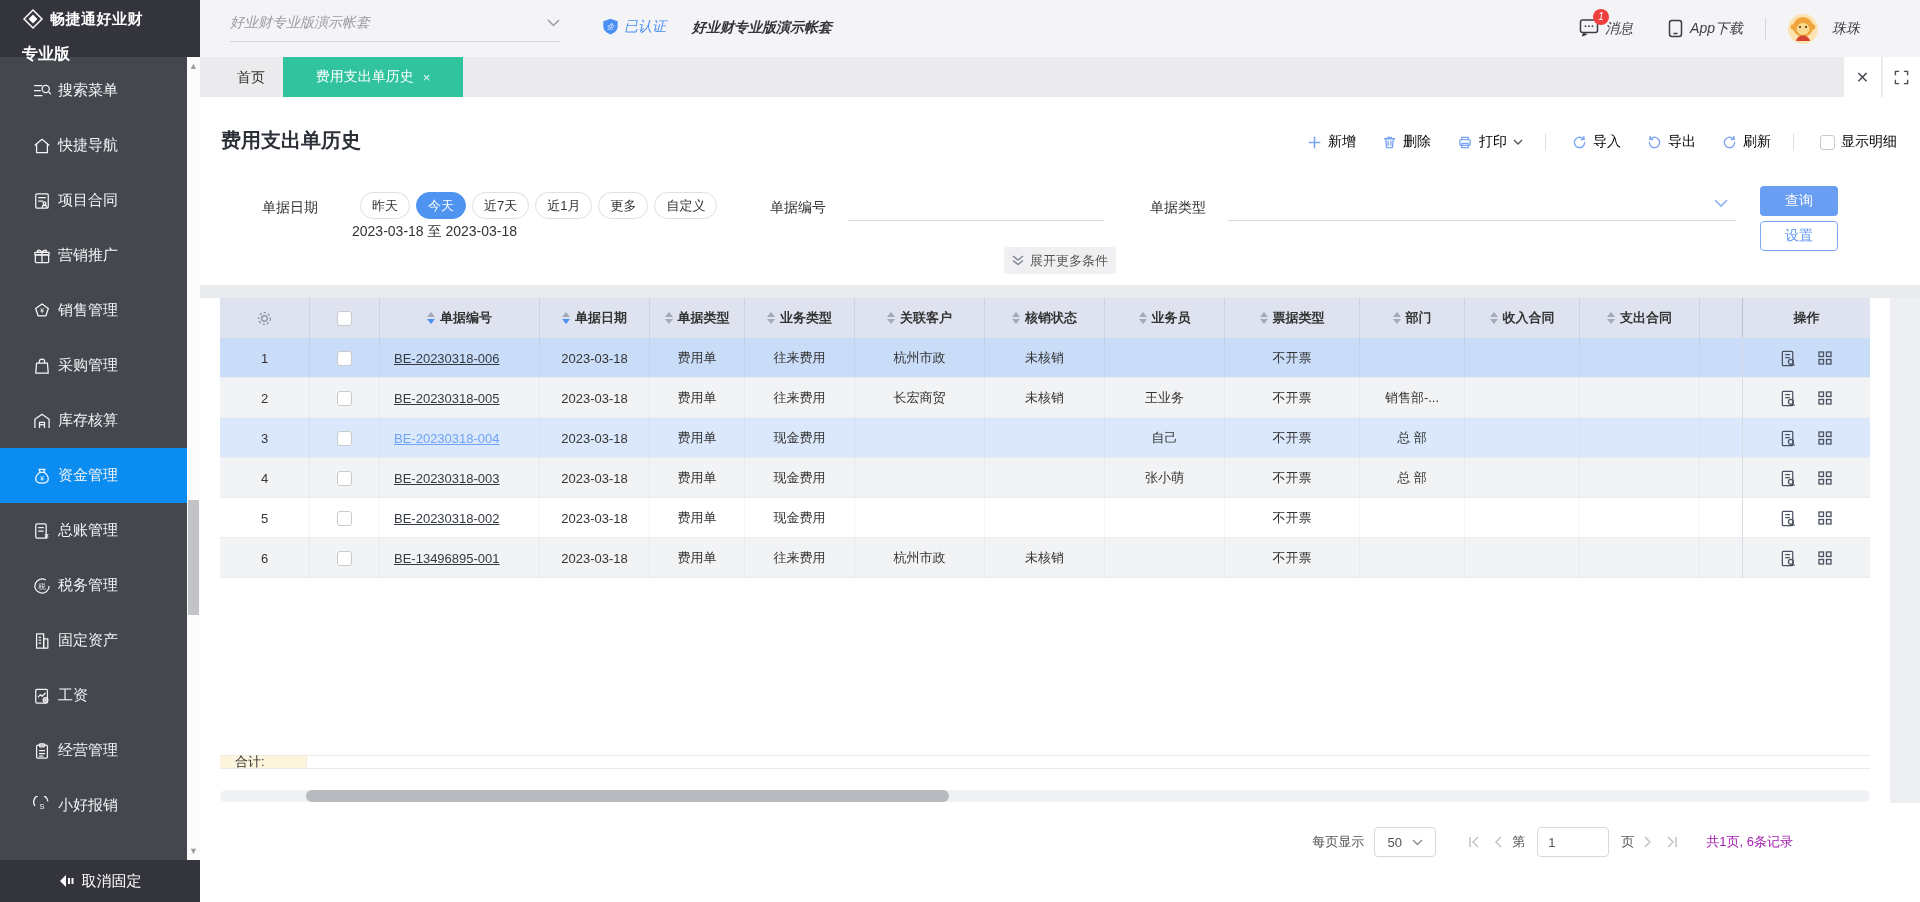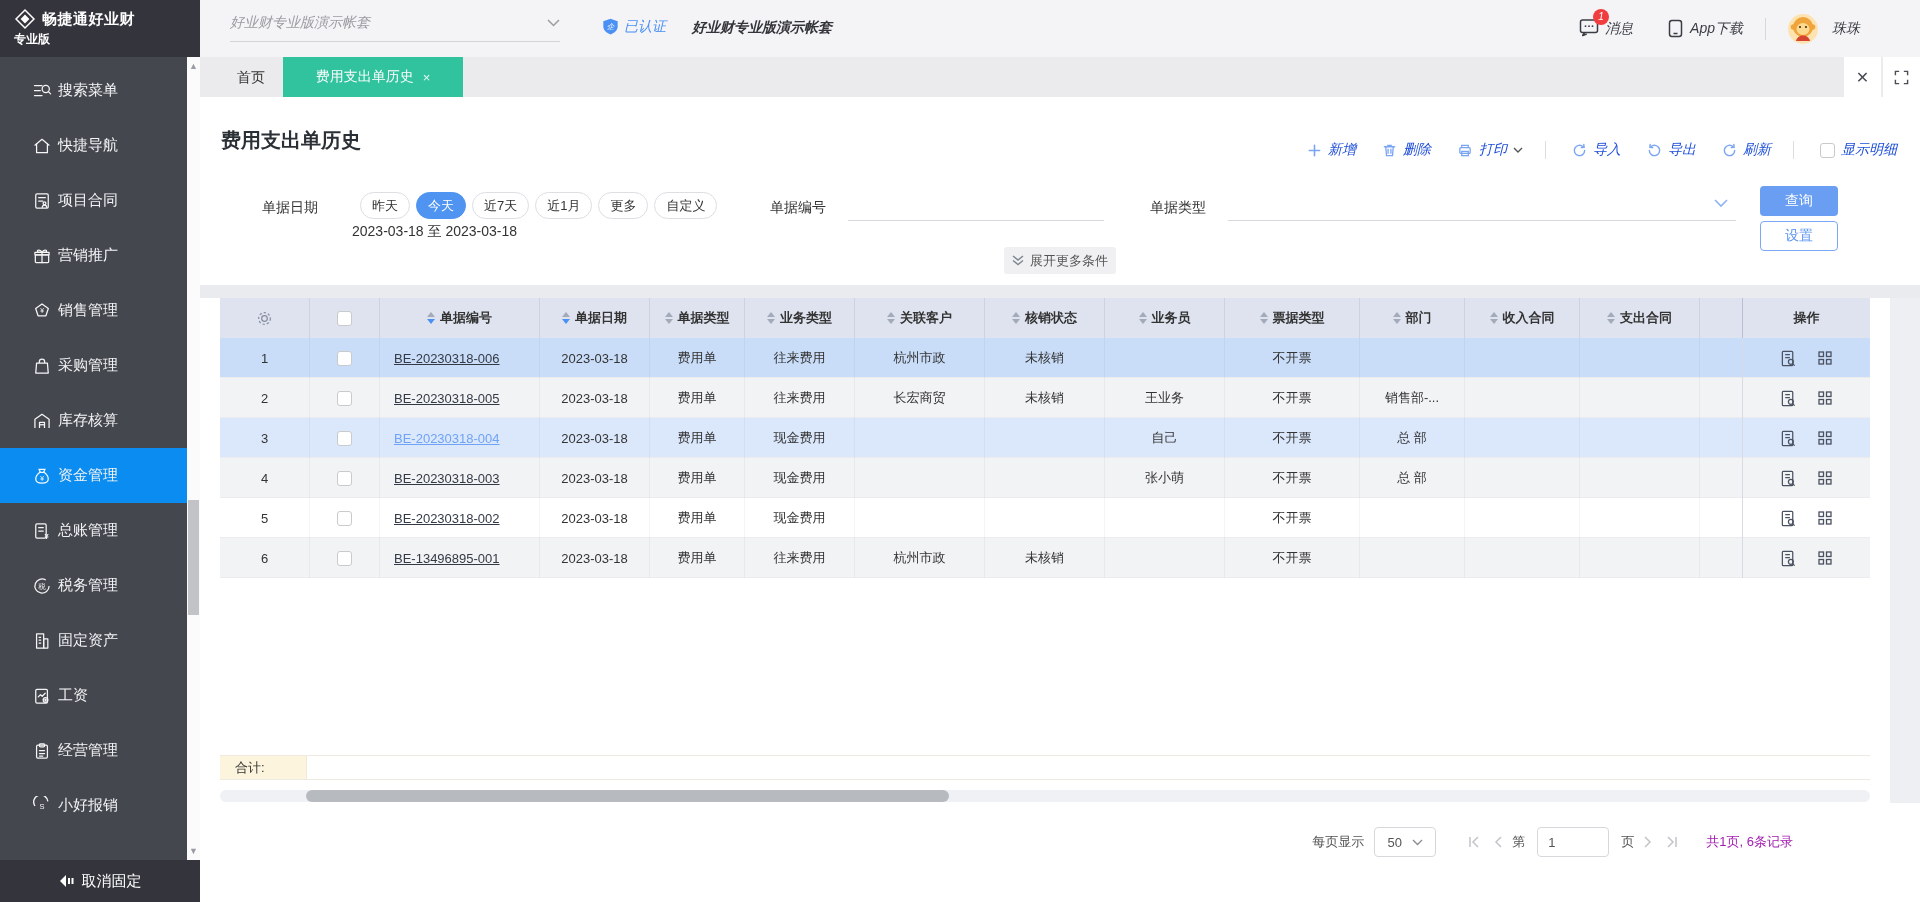--- a/index.html
+++ b/index.html
@@ -2,25 +2,25 @@
 <html><head>
 <meta charset="utf-8">
 <style>
   * { margin:0; padding:0; box-sizing:border-box; }
   html,body { width:1920px; height:902px; overflow:hidden;
     font-family:"Liberation Sans","DejaVu Sans",sans-serif; font-size:14px; color:#333; background:#fff; }
   .app { display:flex; width:1920px; height:902px; }
 
   
   .sidebar { position:relative; width:200px; flex-shrink:0; background:#45474f; color:#fff; }
-  .logo-area { height:57px; background:#33343c; padding:8px 0 0 14px; }
+  .logo-area { height:57px; background:#33343c; padding:8px 0 0 22px; }
   .logo-row { display:flex; align-items:center; gap:6px; }
   .logo-row svg { width:22px; height:22px; }
   .brand { font-size:15px; font-weight:bold; letter-spacing:.5px; }
-  .edition { font-size:12px; margin-top:1px; font-weight:bold; }
+  .edition { font-size:16px; margin-top:14px; font-weight:bold; }
   .menu { position:absolute; top:57px; bottom:42px; left:0; right:0; overflow:hidden; padding-top:6px; }
   .menu-item { height:55px; display:flex; align-items:center; gap:6px; padding-left:32px;
     font-size:15px; color:#f2f3f5; cursor:pointer; }
   .menu-item svg { width:20px; height:20px; flex-shrink:0; opacity:.95; }
   .menu-item.active { background:#0a8cf0; }
   .side-scroll { position:absolute; top:57px; bottom:42px; right:0; width:13px; background:#fbfbfb; }
   .side-scroll .arr { position:absolute; left:0; width:13px; text-align:center; font-size:9px; color:#9a9da5; }
   .side-scroll .thumb { position:absolute; top:443px; left:1px; width:11px; height:115px; background:#c1c3c7; }
   .unpin { position:absolute; bottom:0; left:0; right:0; height:42px; background:#33343c;
     display:flex; align-items:center; justify-content:center; gap:7px; font-size:15px; cursor:pointer; }
@@ -50,21 +50,21 @@
   .tab-active { position:absolute; left:83px; top:0; width:180px; height:40px; background:#30c39e;
     color:#fff; display:flex; align-items:center; justify-content:center; gap:9px; cursor:pointer; }
   .tab-active .x { font-size:13px; opacity:.9; }
   .tabstrip-right { position:absolute; right:0; top:0; height:40px; display:flex; }
   .ts-btn { width:37px; height:40px; background:#fff; display:flex; align-items:center; justify-content:center;
     color:#4a4d55; cursor:pointer; margin-left:2px; font-size:16px; }
 
   
   .content { position:relative; flex:1; background:#fff; overflow:hidden; }
   .page-title { position:absolute; left:21px; top:30px; font-size:20px; font-weight:bold; color:#2b2f36; }
-  .toolbar { position:absolute; right:23px; top:36px; height:26px; display:flex; align-items:flex-end; font-size:14px; color:#1d4ed8;font-style:italic; }
+  .toolbar { position:absolute; right:23px; top:36px; height:26px; display:flex; align-items:flex-start; font-size:14px; color:#000000; }
   .tool { display:flex; align-items:center; gap:6px; cursor:pointer; margin-left:26px; white-space:nowrap; }
   .tool svg { flex-shrink:0; }
   .tool-sep { width:1px; height:18px; background:#dddde2; margin-left:22px; }
   .cbx { width:15px; height:15px; border:1px solid #c8cacc; border-radius:3px; background:#fff; display:inline-block; }
 
   
   .filter { position:absolute; left:0; top:84px; width:1720px; height:104px; }
   .f-label { position:absolute; font-size:14px; color:#333; top:18px; }
   .pills { position:absolute; left:160px; top:11px; display:flex; gap:6px; }
   .pill { height:27px; line-height:25px; padding:0 11px; border:1px solid #dcdee2; border-radius:14px;
@@ -103,21 +103,21 @@
   .cell.nob { border-right:none; }
   .c-docno { justify-content:flex-start; padding-left:14px; }
   .doclink { color:#343a45; text-decoration:underline; cursor:pointer; }
   .doclink.blue { color:#6fa3f5; }
   .c-ops { border-left:1px solid #d8dbe2; border-right:none; gap:20px; cursor:pointer; }
   .c-ops svg { cursor:pointer; }
 
   .right-strip { position:absolute; left:1690px; top:201px; width:30px; height:505px; background:#edeff2; }
 
   
-  .total-row { position:absolute; left:20px; top:658px; width:1650px; height:25px; background:#fff;
+  .total-row { position:absolute; left:20px; top:658px; width:1650px; height:14px; background:#fff;
     border-top:1px solid #eeeadf; border-bottom:1px solid #eeeadf; display:flex; font-size:13px; }
   .total-label { width:86px; background:#fcf4dc; display:flex; align-items:center; padding-left:15px; }
   .total-rest { flex:1; border-left:1px solid #f0ead8; }
   .hscroll { position:absolute; left:20px; top:693px; width:1650px; height:12px; background:#f0f1f4; border-radius:6px; }
   .hthumb { position:absolute; left:86px; top:0; width:643px; height:12px; background:#b7babf; border-radius:6px; cursor:pointer; }
   .pagination { position:absolute; top:725px; right:127px; height:40px; display:flex; align-items:center;
     color:#555; font-size:13px; }
   .pg-select { width:62px; height:30px; border:1px solid #d8d8dc; border-radius:4px; margin:0 26px 0 10px;
     display:flex; align-items:center; justify-content:center; gap:10px; background:#fff; cursor:pointer; }
   .pg-input { width:72px; height:30px; border:1px solid #d8d8dc; border-radius:4px; margin:0 10px;

